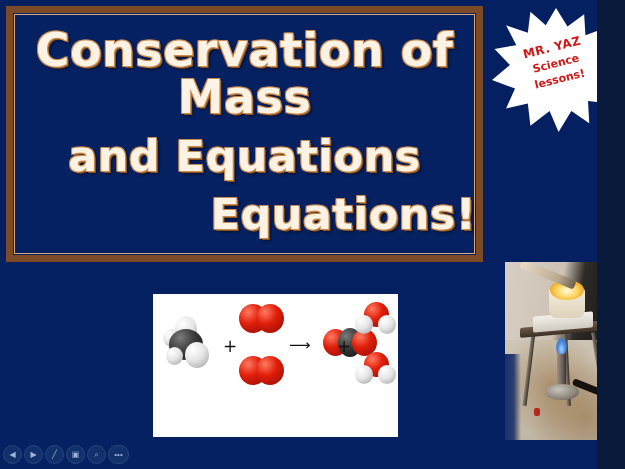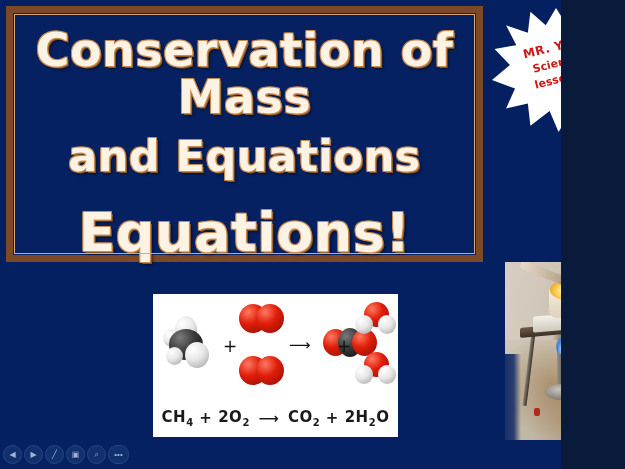--- a/index.html
+++ b/index.html
@@ -9,20 +9,21 @@
   }
   body {
     font-family: "Liberation Sans", sans-serif;
   }
   #slide {
     position: relative;
     width: 561px;
     height: 469px;
     background: #042060;
     overflow: hidden;
+    padding-left: 36px;
   }
 
   
   #title-frame {
     position: absolute;
     left: 6px;
     top: 6px;
     width: 477px;
     height: 256px;
     box-sizing: border-box;
@@ -53,21 +54,21 @@
     text-shadow:
       -1px -1px 0 #c98a4e,
        1px -1px 0 #c98a4e,
       -1px  1px 0 #c98a4e,
        1px  1px 0 #c98a4e,
        2px  2px 0 #8a5524,
        3px  3px 3px rgba(0,0,0,0.55);
   }
   #title-line-1 { font-size: 46px; }
   #title-line-2 { font-size: 43px; margin-top: 14px; }
-  #title-line-3 { font-size: 54px; margin-top: 26px; }
+  #title-line-3 { font-size: 43px; margin-top: 14px; text-align: right; }
 
   
   #badge {
     position: absolute;
     left: 492px;
     top: 8px;
     width: 128px;
     height: 124px;
   }
   #badge-star {
@@ -348,29 +349,20 @@
         <div class="atom atom-h" style="left:23px; top:13px; width:18px; height:19px;"></div>
       </div>
 
       <div class="mol-group" style="left:196px; top:52px; width:42px; height:34px;">
         <div class="atom atom-o" style="left:9px;  top:0px;  width:25px; height:25px;"></div>
         <div class="atom atom-h" style="left:0px;  top:13px; width:18px; height:19px;"></div>
         <div class="atom atom-h" style="left:23px; top:13px; width:18px; height:19px;"></div>
       </div>
     </div>
 
-    <div id="formula-row">
-      <span class="formula-part"><span>CH</span><sub>4</sub></span>
-      <span class="formula-part">+</span>
-      <span class="formula-part"><span>2O</span><sub>2</sub></span>
-      <span class="formula-part formula-arrow">⟶</span>
-      <span class="formula-part"><span>CO</span><sub>2</sub></span>
-      <span class="formula-part">+</span>
-      <span class="formula-part"><span>2H</span><sub>2</sub><span>O</span></span>
-    </div>
   </div>
 
   <div id="lab-photo">
     <div class="photo-layer" id="photo-wall"></div>
     <div class="photo-layer" id="photo-mat"></div>
     <div class="photo-layer" id="photo-mat-edgeL"></div>
     <div class="photo-layer" id="photo-mat-edgeR"></div>
     <div class="photo-layer photo-leg" id="photo-leg-1"></div>
     <div class="photo-layer photo-leg" id="photo-leg-2"></div>
     <div class="photo-layer photo-leg" id="photo-leg-3"></div>

